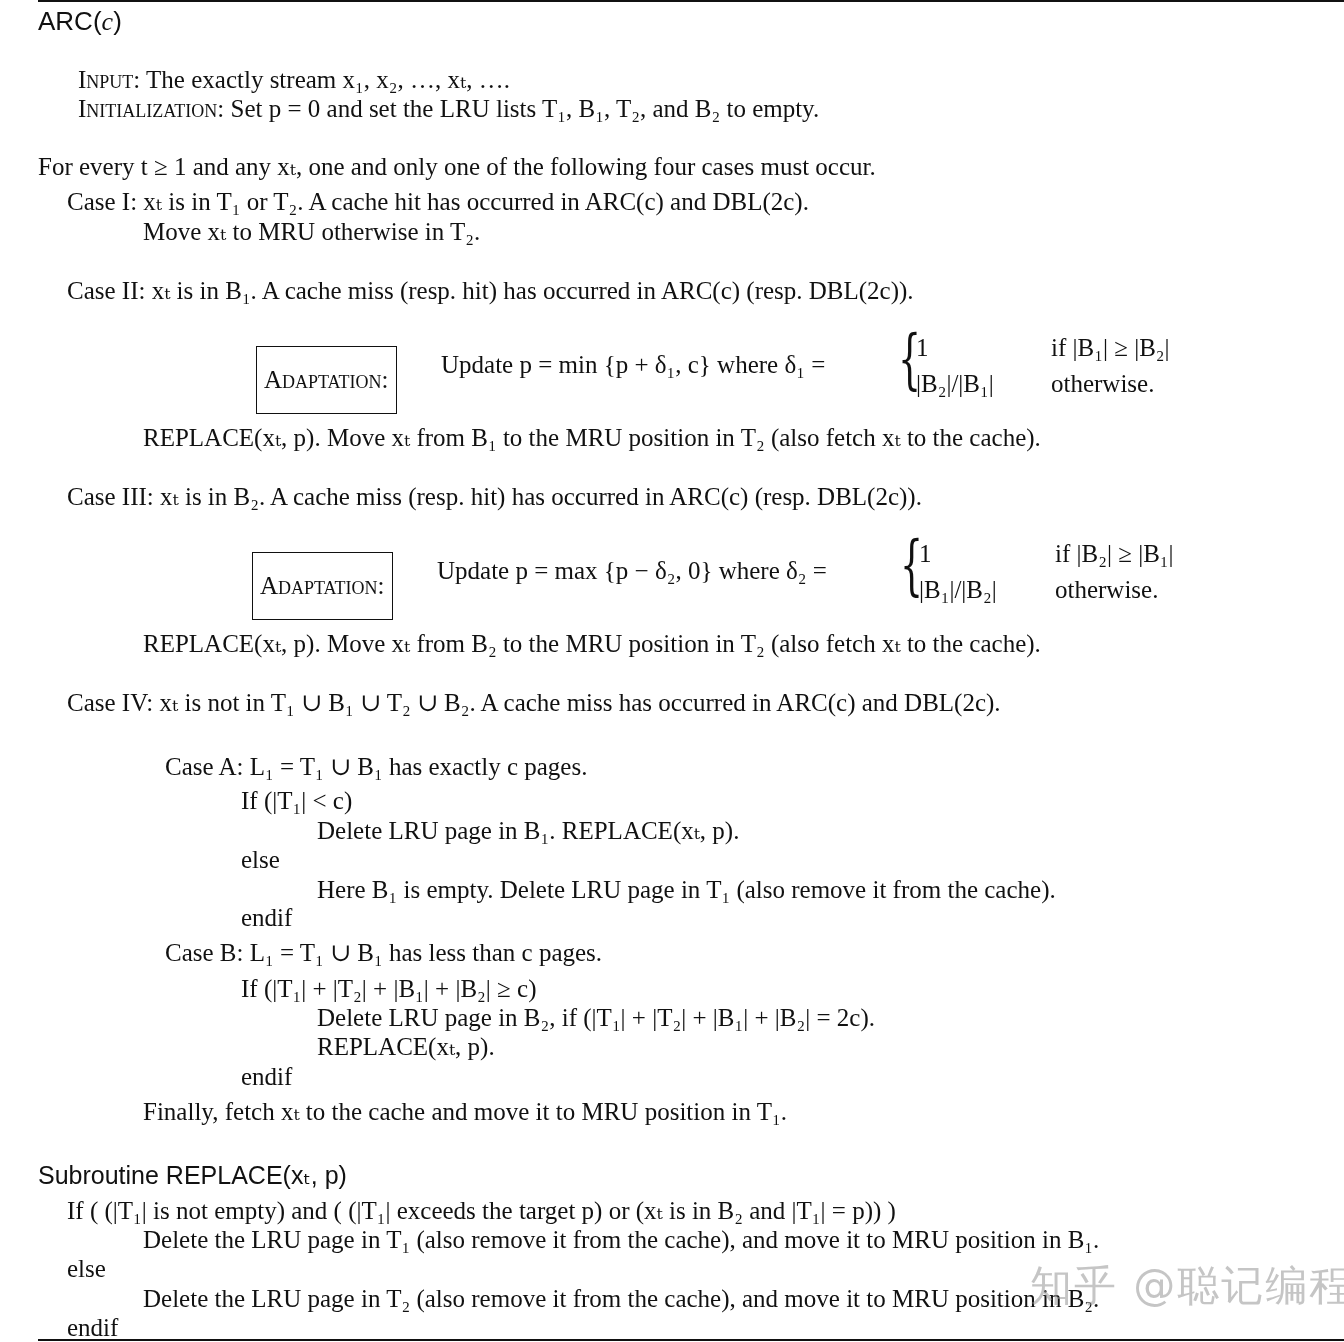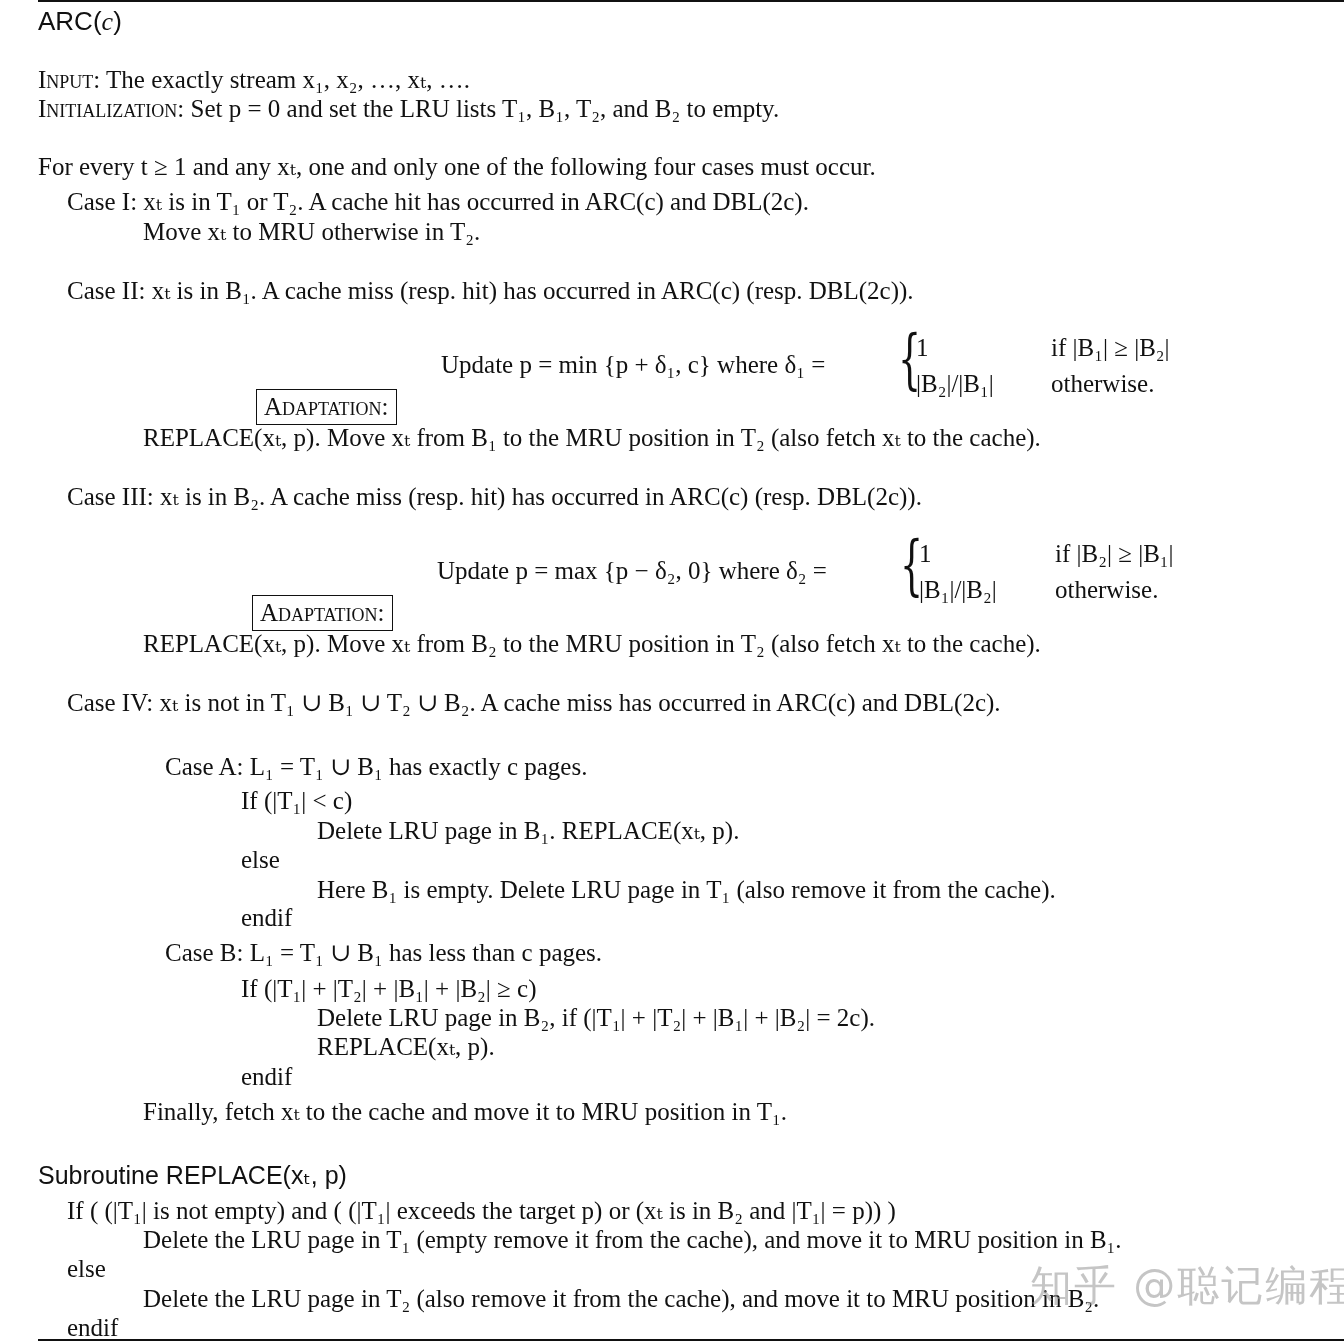--- a/index.html
+++ b/index.html
@@ -7,24 +7,24 @@
       width: 1344px; height: 1342px; position: relative; overflow: hidden;
       font-family: "Liberation Serif", "DejaVu Serif", serif;
       color: #111111; font-size: 25px;
     }
     .rule { position: absolute; left: 38px; right: 0; height: 2px; background: #111; }
     .rule.top { top: 0; }
     .rule.bottom { top: 1339px; height: 2px; }
     .line { position: absolute; white-space: nowrap; line-height: 30px; }
     .sf { font-family: "Liberation Sans", "DejaVu Sans", sans-serif; }
     .m { font-style: italic; }
-    .sc { font-variant: small-caps; }
+    .sc { font-variant: small-caps; margin-left: 40px; }
     .box {
-      position: absolute; border: 1.5px solid #111; padding: 0 7px;
-      height: 34px; line-height: 34px; font-variant: small-caps; white-space: nowrap; margin-top: 43px;
+      position: absolute; border: 1.5px solid #111; padding: 16px 7px;
+      height: 34px; line-height: 34px; font-variant: small-caps; white-space: nowrap;
     }
     .brace {
       position: absolute; font-family: "DejaVu Serif", serif; font-size: 66px; line-height: 66px;
       transform: scaleX(0.55); transform-origin: left top; font-weight: 300;
     }
     .watermark {
       position: absolute; left: 1030px; top: 1258px; font-size: 42px; color: rgba(150,150,150,0.55);
       font-family: "DejaVu Sans", sans-serif; letter-spacing: 2px; white-space: nowrap;
     }
   </style>
@@ -83,20 +83,20 @@
 <div class="line" style="left:165px; top:938px;">Case B: L₁ = T₁ ∪ B₁ has less than c pages.</div>
 <div class="line" style="left:241px; top:974px;">If (|T₁| + |T₂| + |B₁| + |B₂| ≥ c)</div>
 <div class="line" style="left:317px; top:1003px;">Delete LRU page in B₂, if (|T₁| + |T₂| + |B₁| + |B₂| = 2c).</div>
 <div class="line" style="left:317px; top:1032px;">REPLACE(xₜ, p).</div>
 <div class="line" style="left:241px; top:1062px;">endif</div>
 
 <div class="line" style="left:143px; top:1097px;">Finally, fetch xₜ to the cache and move it to MRU position in T₁.</div>
 
 <div class="line sf" style="left:38px; top:1160px;">Subroutine REPLACE(xₜ, p)</div>
 <div class="line" style="left:67px; top:1196px;">If ( (|T₁| is not empty) and ( (|T₁| exceeds the target p) or (xₜ is in B₂ and |T₁| = p)) )</div>
-<div class="line" style="left:143px; top:1225px;">Delete the LRU page in T₁ (empty remove it from the cache), and move it to MRU position in B₁.</div>
+<div class="line" style="left:143px; top:1225px;">Delete the LRU page in T₁ (also remove it from the cache), and move it to MRU position in B₁.</div>
 <div class="line" style="left:67px; top:1254px;">else</div>
 <div class="line" style="left:143px; top:1284px;">Delete the LRU page in T₂ (also remove it from the cache), and move it to MRU position in B₂.</div>
 <div class="line" style="left:67px; top:1313px;">endif</div>
 
 <div class="watermark">知乎 @聪记编程</div>
 
 <div class="rule bottom"></div>
 
 </body></html>

